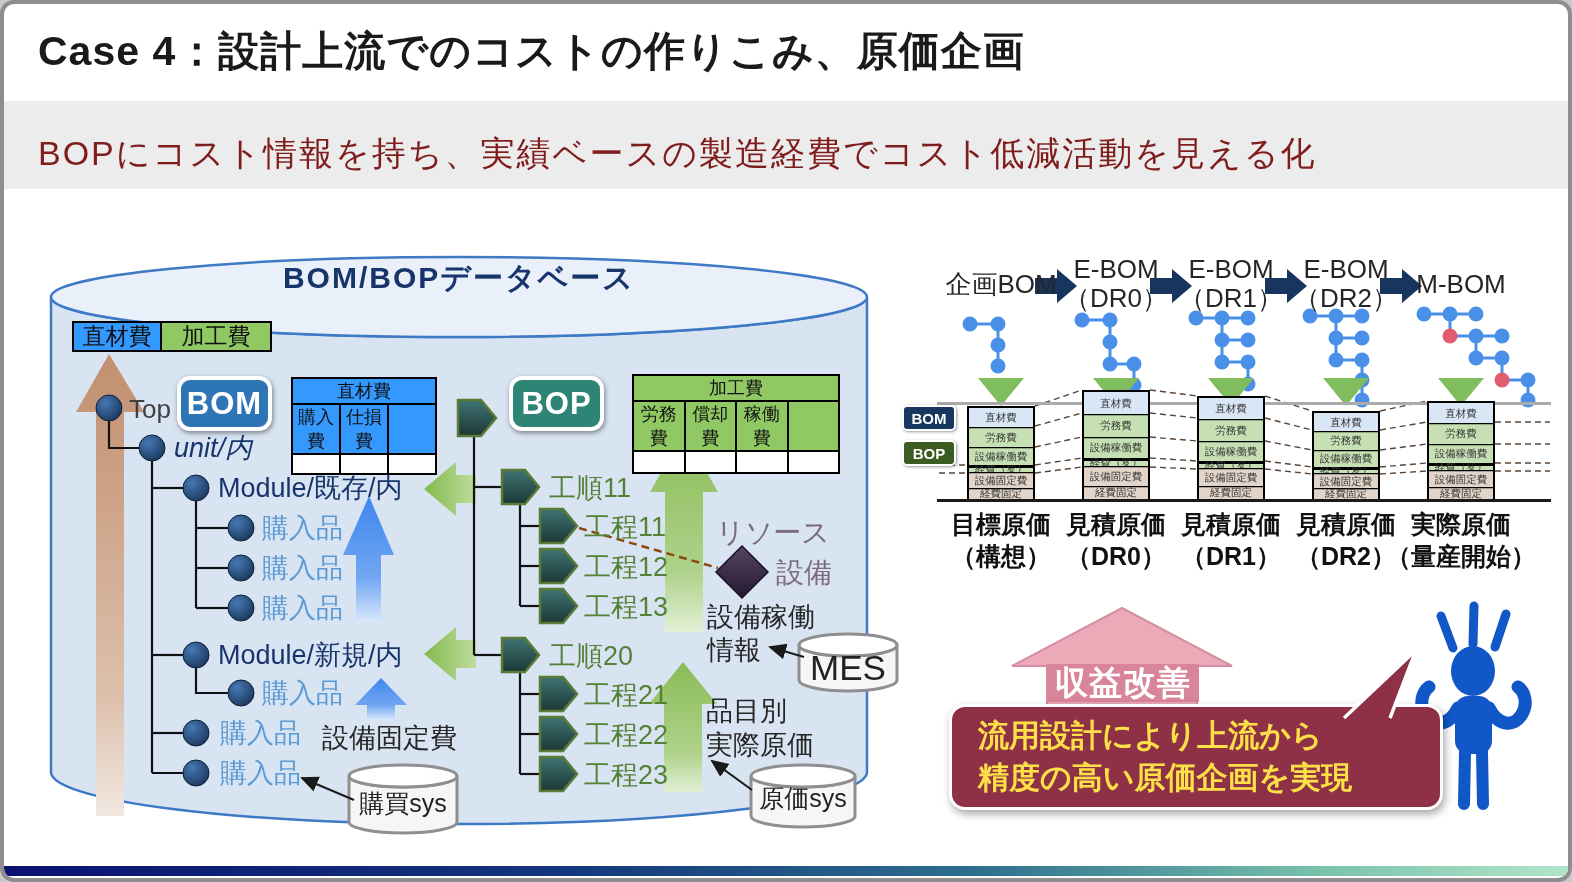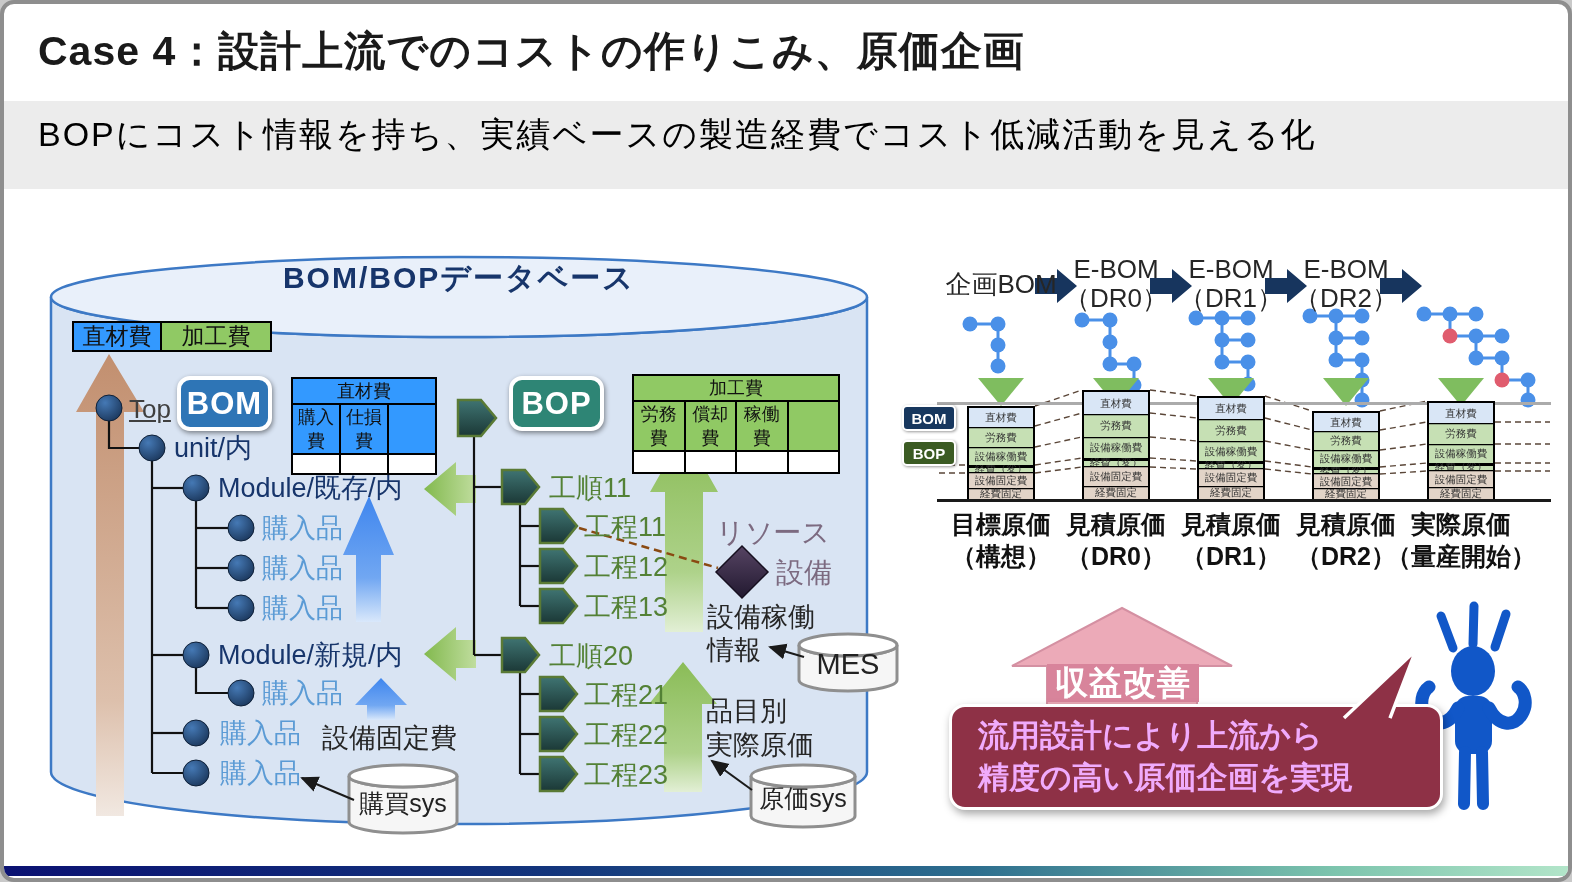--- a/index.html
+++ b/index.html
@@ -5,38 +5,38 @@
   html,body{margin:0;padding:0;background:#c9c9c9;}
   #slide{
     position:relative;width:1572px;height:882px;background:#ffffff;
     border:4px solid #8e8e8e;border-radius:14px;box-sizing:border-box;overflow:hidden;
     font-family:"Liberation Sans","DejaVu Sans",sans-serif;
   }
   .abs{position:absolute;}
   .t{position:absolute;white-space:nowrap;z-index:3;}
   #title{left:34px;top:20px;font-size:41px;font-weight:700;color:#1a1a1a;letter-spacing:1px;}
   #subtitle-band{left:0;right:0;top:97px;height:88px;background:#ececec;z-index:0;}
-  #subtitle{left:34px;top:86px;height:76px;line-height:88px;font-size:34px;color:#000000;letter-spacing:2px;}
+  #subtitle{left:34px;top:105px;height:76px;line-height:88px;font-size:34px;color:#7f1d1d;letter-spacing:2px;}
   #shapes,#connector-svg{position:absolute;left:0;top:0;z-index:1;pointer-events:none;}
   #tail-svg{position:absolute;left:0;top:0;z-index:4;pointer-events:none;}
   .db-title{left:455px;top:254px;transform:translateX(-50%);font-size:30px;font-weight:700;color:#17356b;letter-spacing:2px;}
   .legend-cell{position:absolute;z-index:3;border:2px solid #000;box-sizing:border-box;
     display:flex;align-items:center;justify-content:center;font-size:23px;color:#111;}
   .badge-big{position:absolute;z-index:3;border:4px solid #fff;border-radius:13px;box-sizing:border-box;
     display:flex;align-items:center;justify-content:center;color:#fff;font-weight:700;font-size:31px;
     box-shadow:1px 2px 5px rgba(0,0,0,.45);letter-spacing:1px;}
   .cost-table{position:absolute;z-index:3;border-collapse:collapse;table-layout:fixed;}
   .cost-table td,.cost-table th{border:2px solid #000;font-size:18px;font-weight:400;color:#111;
     text-align:center;padding:0;overflow:hidden;}
   .blue-cell{background:#3399ff;}
   .green-cell{background:#90c964;}
   .blank-cell{background:#fff;}
   .tree-label{font-size:27px;line-height:30px;}
   .lbl-navy{color:#17356b;}
-  .lbl-gray{color:#3f3f3f;text-decoration:underline;}
+  .lbl-gray{color:#3f3f3f;}
   .lbl-ltblue{color:#5b9bd5;}
   .lbl-green{color:#538135;}
   .lbl-purple{color:#7c6a80;font-size:28px;}
   .lbl-black{color:#262626;}
   .sys-label{position:absolute;z-index:3;transform:translateX(-50%);font-size:25px;color:#222;white-space:nowrap;}
   .stage{position:absolute;top:250px;height:60px;width:140px;transform:translateX(-50%);z-index:3;
     display:flex;flex-direction:column;align-items:center;justify-content:center;
     font-size:26px;line-height:29px;color:#262626;text-align:right;}
   .badge-small{position:absolute;z-index:3;width:54px;height:26px;border:2px solid #fff;border-radius:5px;
     box-sizing:border-box;display:flex;align-items:center;justify-content:center;color:#fff;
@@ -49,21 +49,21 @@
   .seg.thick{box-shadow:inset 0 3px 0 #000;}
   .cat-label{position:absolute;top:504px;transform:translateX(-50%);text-align:center;
     font-size:25px;font-weight:700;color:#111;line-height:32px;white-space:nowrap;}
   .grayline{position:absolute;left:933px;top:398px;width:614px;height:3px;background:#ababab;z-index:1;}
   .baseline{position:absolute;left:933px;top:495px;width:614px;height:3px;background:#1a1a1a;z-index:2;}
   #benefit-band{position:absolute;left:1043px;top:660px;width:152px;height:38px;background:#d8849b;z-index:3;
     display:flex;align-items:center;justify-content:center;font-size:33px;font-weight:700;color:#fff;letter-spacing:1px;}
   #bubble{position:absolute;left:945px;top:700px;width:494px;height:106px;background:#8e3146;
     border:3.5px solid #fff;border-radius:16px;box-sizing:border-box;z-index:3;
     box-shadow:2px 4px 8px rgba(0,0,0,.35);padding:8px 0 0 26px;}
-  #bubble div{font-size:31px;font-weight:700;color:#f0abfc;line-height:42px;white-space:nowrap;}
+  #bubble div{font-size:31px;font-weight:700;color:#fde047;line-height:42px;white-space:nowrap;}
   #footer-bar{position:absolute;left:0;right:0;bottom:2px;height:10px;z-index:5;
     background:linear-gradient(90deg,#0b1272 0%,#13357c 35%,#2d6e8e 62%,#7cc4ad 85%,#b2e5c9 100%);}
 </style>
 </head>
 <body>
 
 <div id="slide">
 
   <div class="abs" id="subtitle-band"></div>
   <div class="t" id="title">Case 4：設計上流でのコストの作りこみ、原価企画</div>
@@ -365,21 +365,21 @@
     <tr>
       <td class="blank-cell" style="height:20px;"></td>
       <td class="blank-cell"></td>
       <td class="blank-cell"></td>
       <td class="blank-cell"></td>
     </tr>
   </tbody>
     </table>
 
   <div class="t tree-label lbl-gray" style="left:125px;top:390px;font-size:26px;">Top</div>
-  <div class="t tree-label lbl-navy" style="left:170px;top:429px;">unit/内</div>
+  <div class="t tree-label lbl-navy" style="left:170px;top:429px;font-style:italic;">unit/内</div>
   <div class="t tree-label lbl-navy" style="left:214px;top:469px;">Module/既存/内</div>
   <div class="t tree-label lbl-ltblue" style="left:258px;top:509px;">購入品</div>
   <div class="t tree-label lbl-ltblue" style="left:258px;top:549px;">購入品</div>
   <div class="t tree-label lbl-ltblue" style="left:258px;top:589px;">購入品</div>
   <div class="t tree-label lbl-navy" style="left:214px;top:636px;">Module/新規/内</div>
   <div class="t tree-label lbl-ltblue" style="left:258px;top:674px;">購入品</div>
   <div class="t tree-label lbl-ltblue" style="left:216px;top:714px;">購入品</div>
   <div class="t tree-label lbl-ltblue" style="left:216px;top:754px;">購入品</div>
   <div class="t tree-label lbl-black" style="left:318px;top:719px;">設備固定費</div>
 
@@ -393,38 +393,42 @@
   <div class="t tree-label lbl-green" style="left:580px;top:756px;">工程23</div>
 
   <div class="t tree-label lbl-purple" style="left:712px;top:514px;">リソース</div>
   <div class="t tree-label lbl-purple" style="left:772px;top:554px;">設備</div>
   <div class="t tree-label lbl-black" style="left:703px;top:598px;">設備稼働</div>
   <div class="t tree-label lbl-black" style="left:703px;top:631px;text-align:right;">情報</div>
   <div class="t tree-label lbl-black" style="left:702px;top:692px;">品目別</div>
   <div class="t tree-label lbl-black" style="left:702px;top:726px;">実際原価</div>
 
   <div class="sys-label" style="left:399px;top:783px;">購買sys</div>
-  <div class="sys-label" style="left:844px;top:644px;font-size:29px;">MES</div>
+  <div class="sys-label" style="left:844px;top:644px;font-size:35px;">MES</div>
   <div class="sys-label" style="left:799px;top:778px;">原価sys</div>
 
   <div class="stage" style="left:997px;">
     <div>企画BOM</div>
     <div></div>
   </div>
   <div class="stage" style="left:1112px;">
     <div>E-BOM</div>
     <div>（DR0）</div>
   </div>
   <div class="stage" style="left:1227px;">
     <div>E-BOM</div>
     <div>（DR1）</div>
   </div>
   <div class="stage" style="left:1342px;">
     <div>E-BOM</div>
     <div>（DR2）</div>
+  </div>
+  <div class="stage" style="left:1457px;">
+    <div>M-BOM</div>
+    <div></div>
   </div>
 
   <div class="badge-small" style="left:898px;top:401px;background:#17375e;">BOM</div>
   <div class="badge-small" style="left:898px;top:436px;background:#3b5b23;">BOP</div>
   <div class="grayline"></div>
 
   <div id="chart-layer">
       <div class="bar" style="left: 963px; top: 402px; width: 68px; height: 95px;">
         <div class="seg first" style="height: 20px; background: rgb(217, 230, 246);">直材費</div>
         <div class="seg" style="height: 21px; background: rgb(198, 224, 180);">労務費</div>

